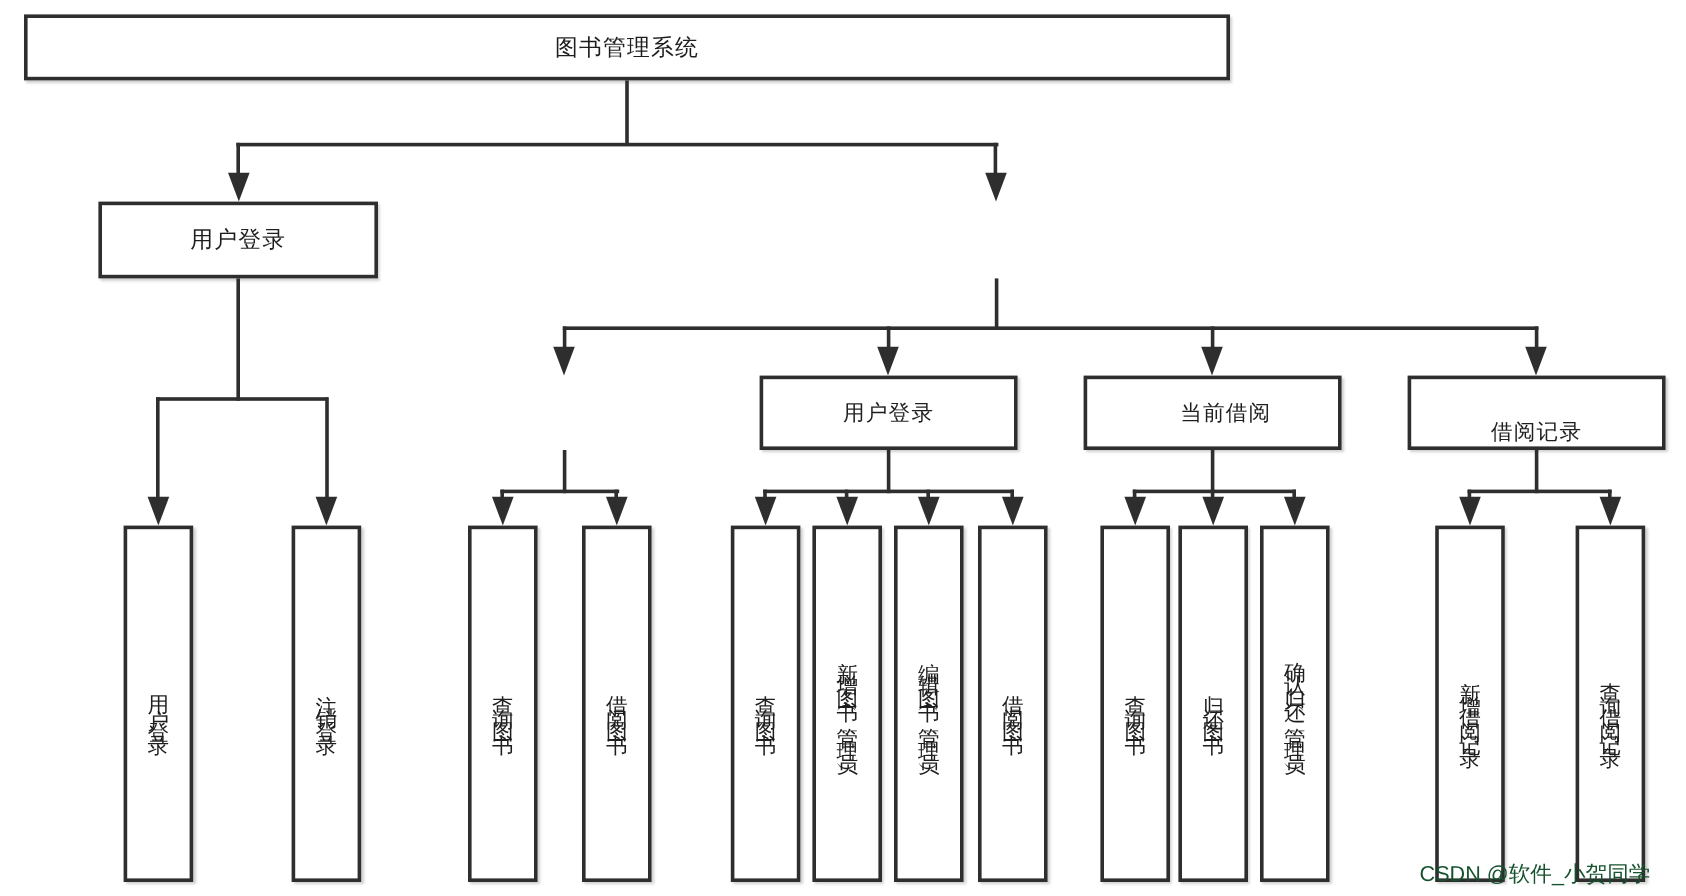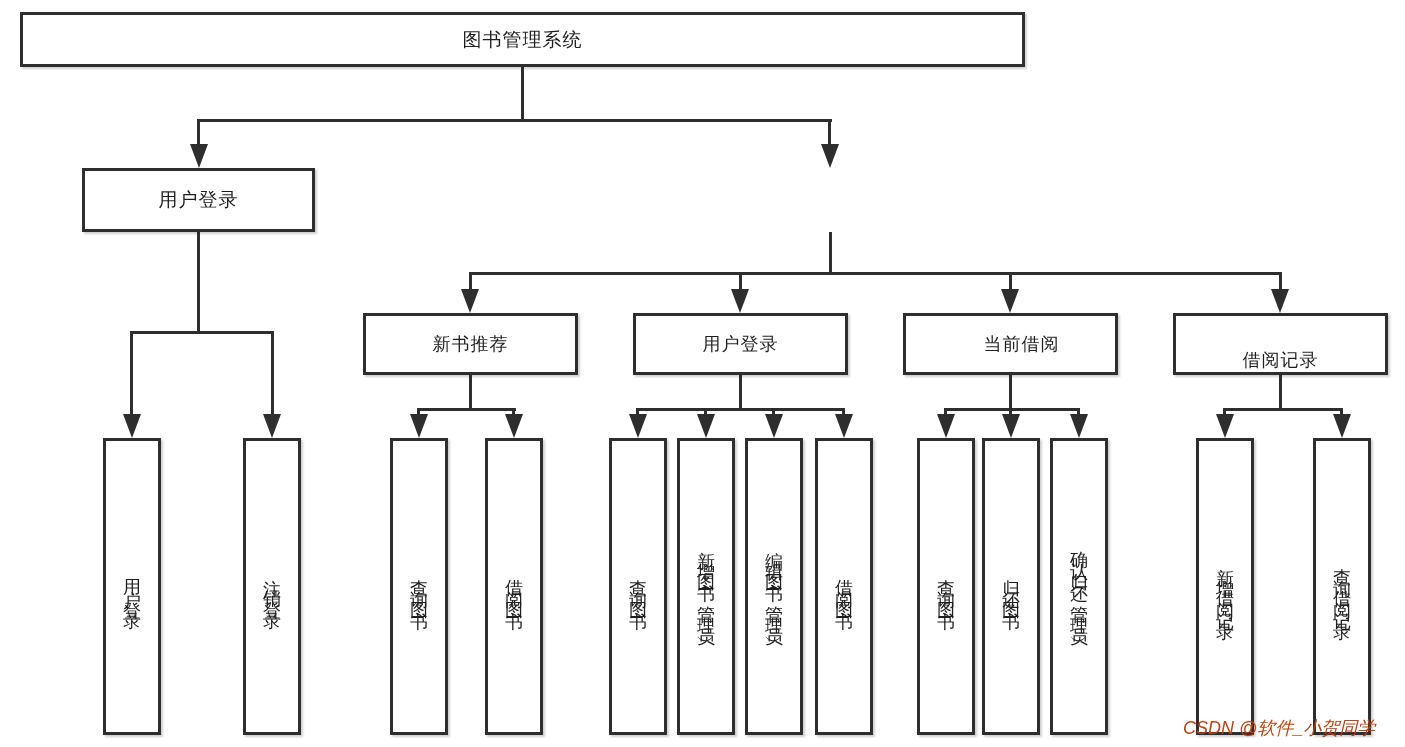--- a/index.html
+++ b/index.html
@@ -45,24 +45,23 @@
   .arrow{
     position:absolute;width:0;height:0;
     border-left:9px solid transparent;
     border-right:9px solid transparent;
     border-top:24px solid #2e2e2e;
   }
   .watermark{
     position:absolute;
     left:1183px;top:716px;
     font-size:18px;
-    color:#c2410c;
+    color:#14532d;
     z-index:10;
     white-space:nowrap;
-    font-style:italic;
   }
 </style>
 </head>
 <body>
 
 <div id="canvas">
 
   <div class="box" style="left:20px;top:12px;width:1005px;height:55px;">
     <span>图书管理系统</span>
   </div>
@@ -89,23 +88,20 @@
   <div class="hline" style="left:469px;top:272px;width:813px;"></div>
   <div class="vline" style="left:469px;top:272px;height:20px;"></div>
   <div class="vline" style="left:739px;top:272px;height:20px;"></div>
   <div class="vline" style="left:1009px;top:272px;height:20px;"></div>
   <div class="vline" style="left:1279px;top:272px;height:20px;"></div>
   <div class="arrow" style="left:461px;top:289px;"></div>
   <div class="arrow" style="left:731px;top:289px;"></div>
   <div class="arrow" style="left:1001px;top:289px;"></div>
   <div class="arrow" style="left:1271px;top:289px;"></div>
 
-  <div class="box" style="left:363px;top:313px;width:215px;height:62px;font-size:18px;">
-    <span>新书推荐</span>
-  </div>
   <div class="box" style="left:633px;top:313px;width:215px;height:62px;font-size:18px;">
     <span>用户登录</span>
   </div>
   <div class="box" style="left:903px;top:313px;width:215px;height:62px;font-size:18px;padding-left:22px;">
     <span>当前借阅</span>
   </div>
   <div class="box" style="left:1173px;top:313px;width:215px;height:62px;font-size:18px;align-items:flex-end;">
     <span>借阅记录</span>
   </div>
 

